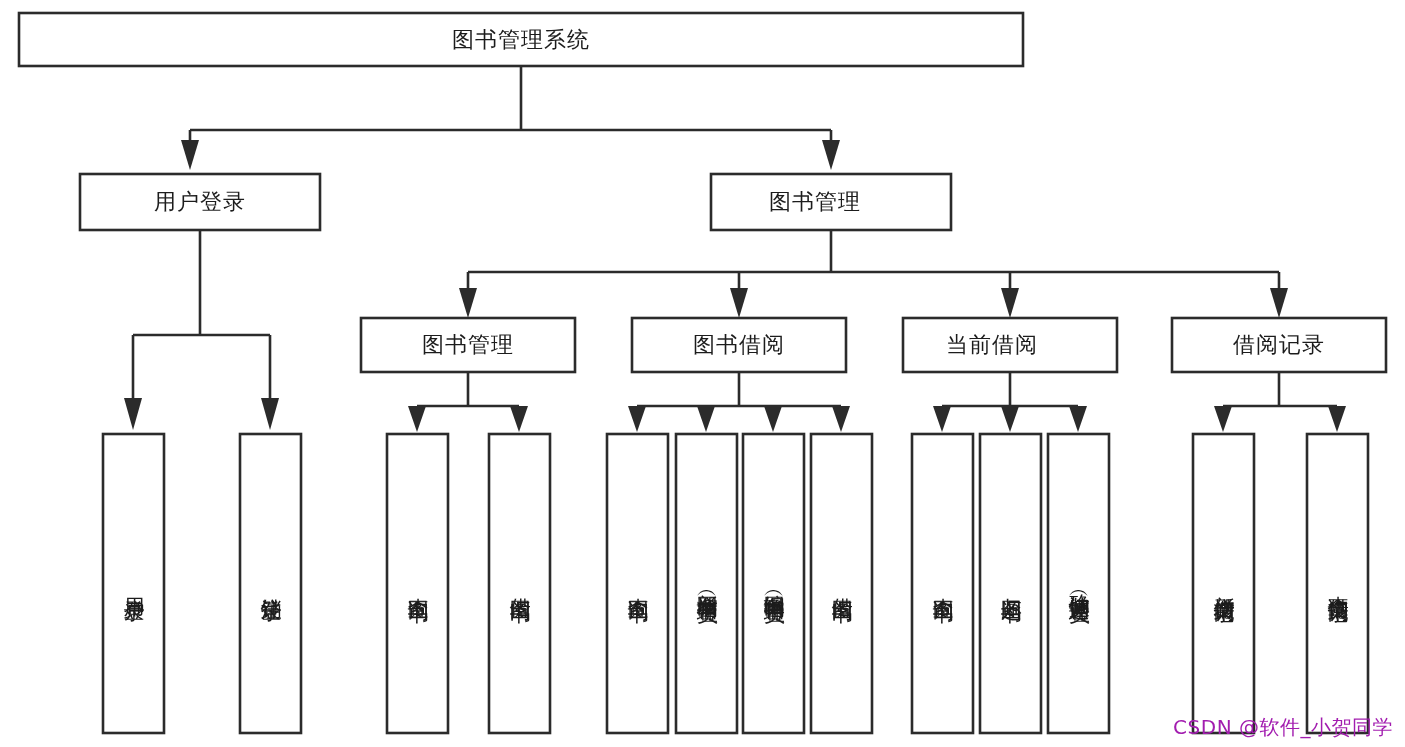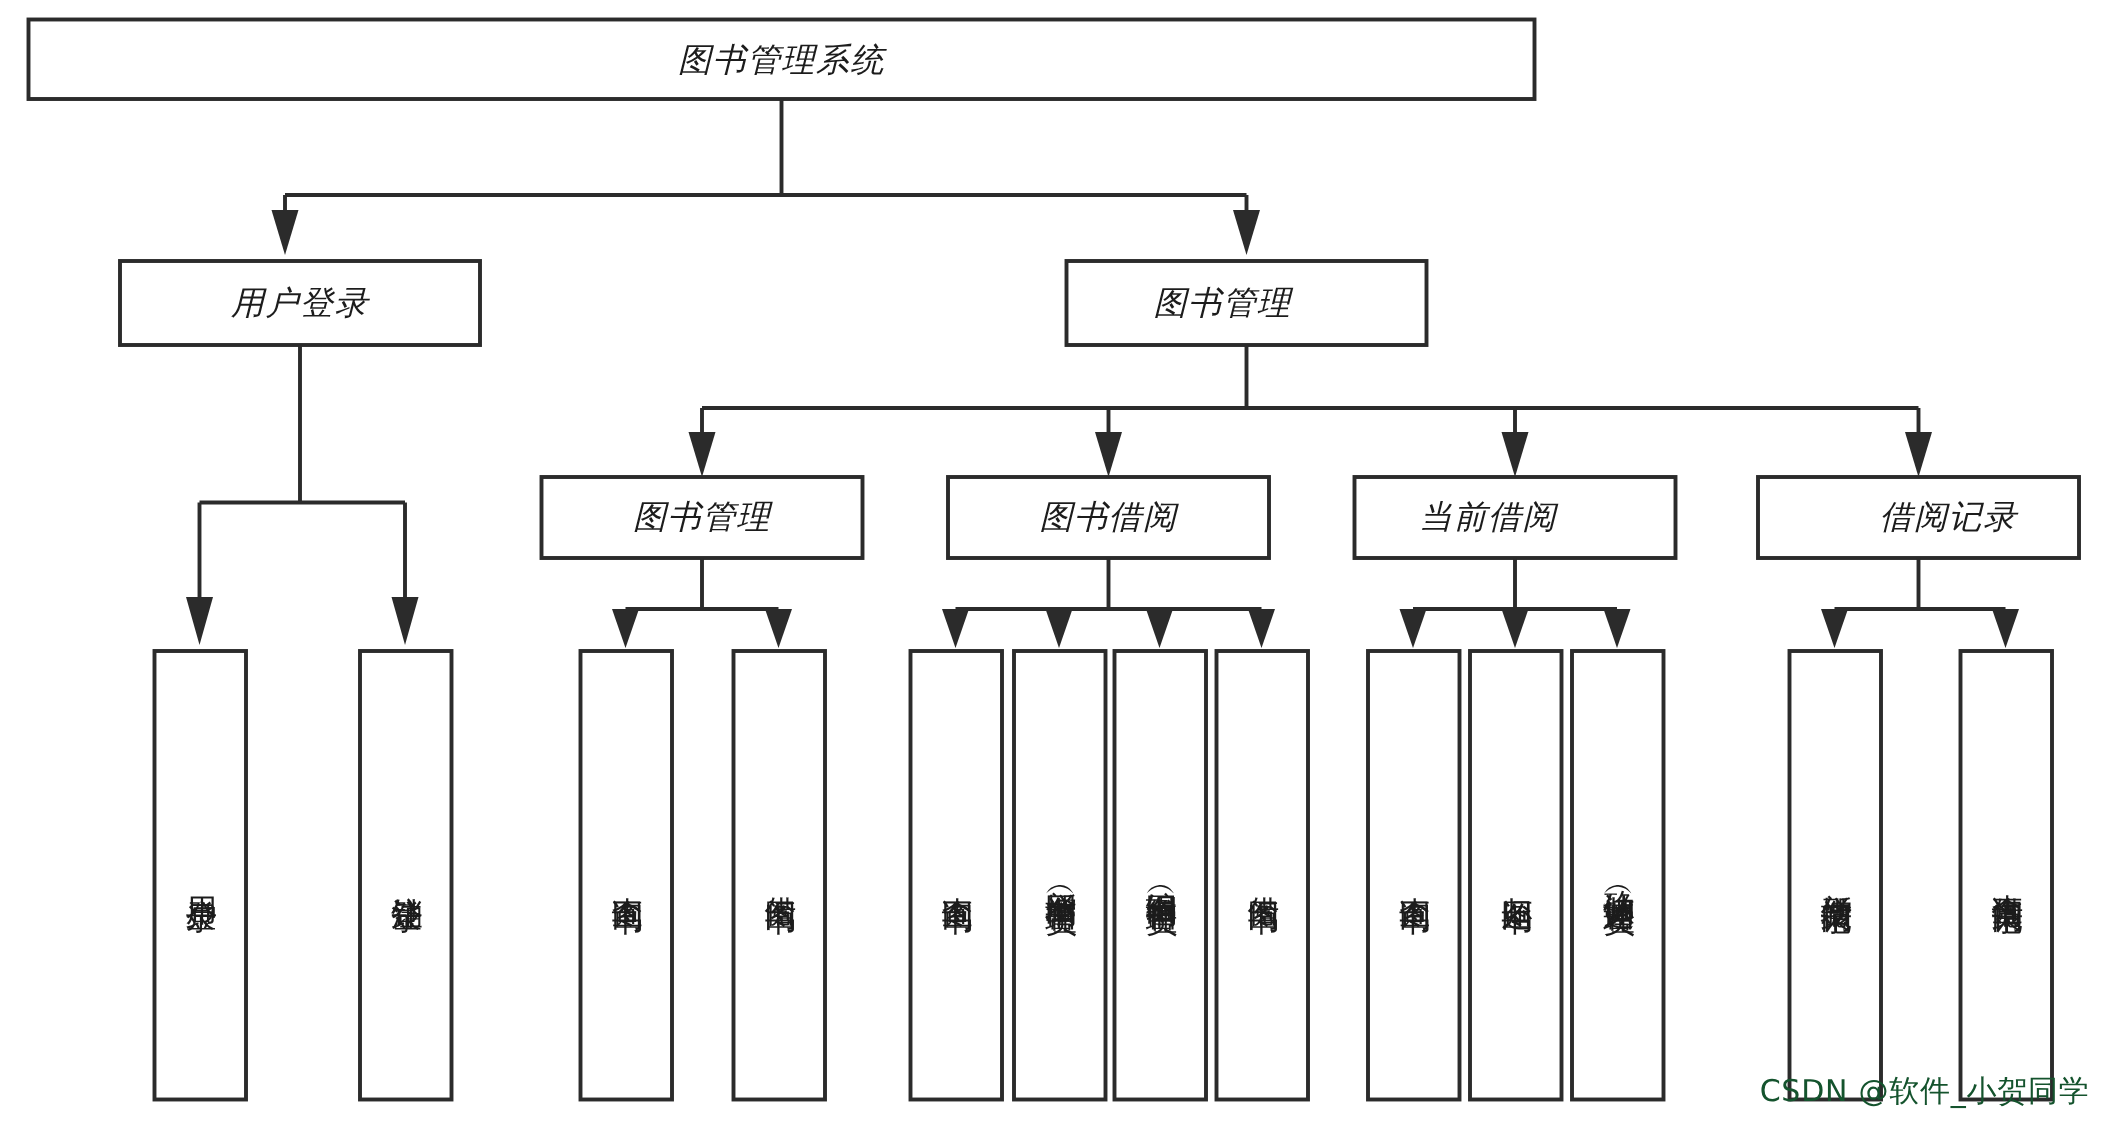--- a/index.html
+++ b/index.html
@@ -58,29 +58,28 @@
     position: absolute;
     display: flex;
     align-items: center;
     justify-content: center;
     font-family: "DejaVu Sans", "Liberation Sans", sans-serif;
     font-size: 22px;
     color: #1c1c1c;
     letter-spacing: 1px;
     pointer-events: none;
     user-select: none;
-    font-style: italic;
   }
   .watermark {
     position: absolute;
     right: 12px;
     bottom: 6px;
     font-family: "DejaVu Sans", "Liberation Sans", sans-serif;
     font-size: 20px;
-    color: #14532d;
+    color: #a21caf;
     letter-spacing: 0.5px;
     user-select: none;
     white-space: nowrap;
   }
 </style>
 </head>
 <body>
 
 <div id="diagram-root">
 
@@ -181,21 +180,21 @@
   </svg>
 
   <div class="hlabel-wrap" style="left:19px; top:13px; width:1004px; height:53px;">图书管理系统</div>
 
   <div class="hlabel-wrap" style="left:80px; top:174px; width:240px; height:56px;">用户登录</div>
   <div class="hlabel-wrap" style="left:711px; top:174px; width:208px; height:56px;">图书管理</div>
 
   <div class="hlabel-wrap" style="left:361px; top:318px; width:214px; height:54px;">图书管理</div>
   <div class="hlabel-wrap" style="left:632px; top:318px; width:214px; height:54px;">图书借阅</div>
   <div class="hlabel-wrap" style="left:903px; top:318px; width:178px; height:54px;">当前借阅</div>
-  <div class="hlabel-wrap" style="left:1172px; top:318px; width:214px; height:54px;margin-left:20px;">借阅记录</div>
+  <div class="hlabel-wrap" style="left:1172px; top:318px; width:214px; height:54px;">借阅记录</div>
 
   <div class="vlabel-wrap" style="left:103px; top:434px; width:61px; height:299px;">用户登录</div>
   <div class="vlabel-wrap" style="left:240px; top:434px; width:61px; height:299px;">注销登录</div>
 
   <div class="vlabel-wrap" style="left:387px; top:434px; width:61px; height:299px;">查询图书</div>
   <div class="vlabel-wrap" style="left:489px; top:434px; width:61px; height:299px;">借阅图书</div>
 
   <div class="vlabel-wrap" style="left:607px; top:434px; width:61px; height:299px;">查询图书</div>
   <div class="vlabel-wrap" style="left:676px; top:434px; width:61px; height:299px;">新增图书（管理员）</div>
   <div class="vlabel-wrap" style="left:743px; top:434px; width:61px; height:299px;">编辑图书（管理员）</div>

